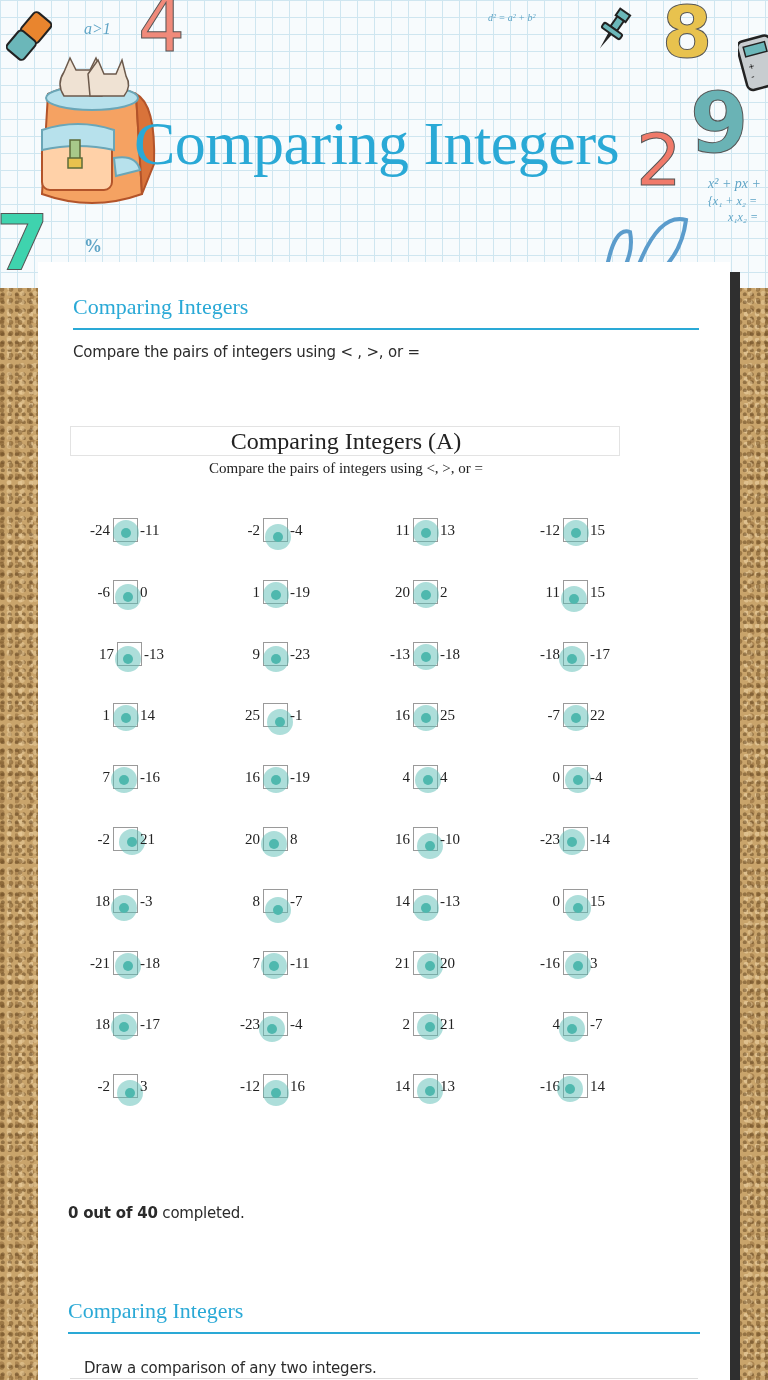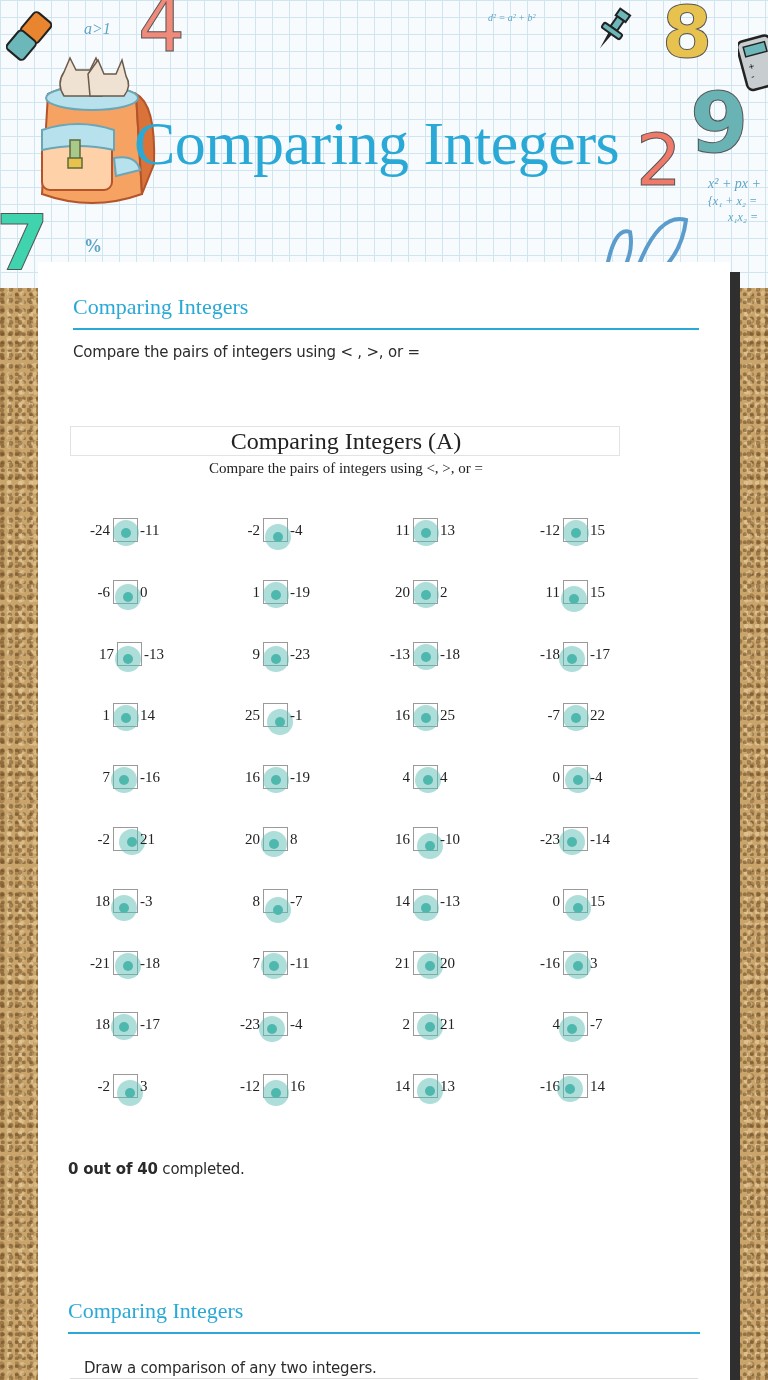--- a/index.html
+++ b/index.html
@@ -92,21 +92,21 @@
   .problem .hotspot {
     position: absolute; width: 26px; height: 26px; border-radius: 50%;
     background: rgba(92,190,182,0.5);
   }
   .problem .hotspot::after {
     content: ""; position: absolute; left: 8px; top: 8px; width: 10px; height: 10px;
     border-radius: 50%; background: #4fb8ae;
   }
 
   .progress {
-    position: absolute; left: 68px; top: 1160px;
+    position: absolute; left: 68px; top: 1204px;
     font-family: "DejaVu Sans", sans-serif; font-size: 15px; color: #2b2b2b; letter-spacing: -0.2px;
   }
   .progress b { font-weight: bold; }
   .bottom-rule { position: absolute; left: 70px; top: 1378px; width: 628px; height: 1px; background: #ddd; }
 </style>
 </head>
 <body>
 
 <div class="banner">
 

